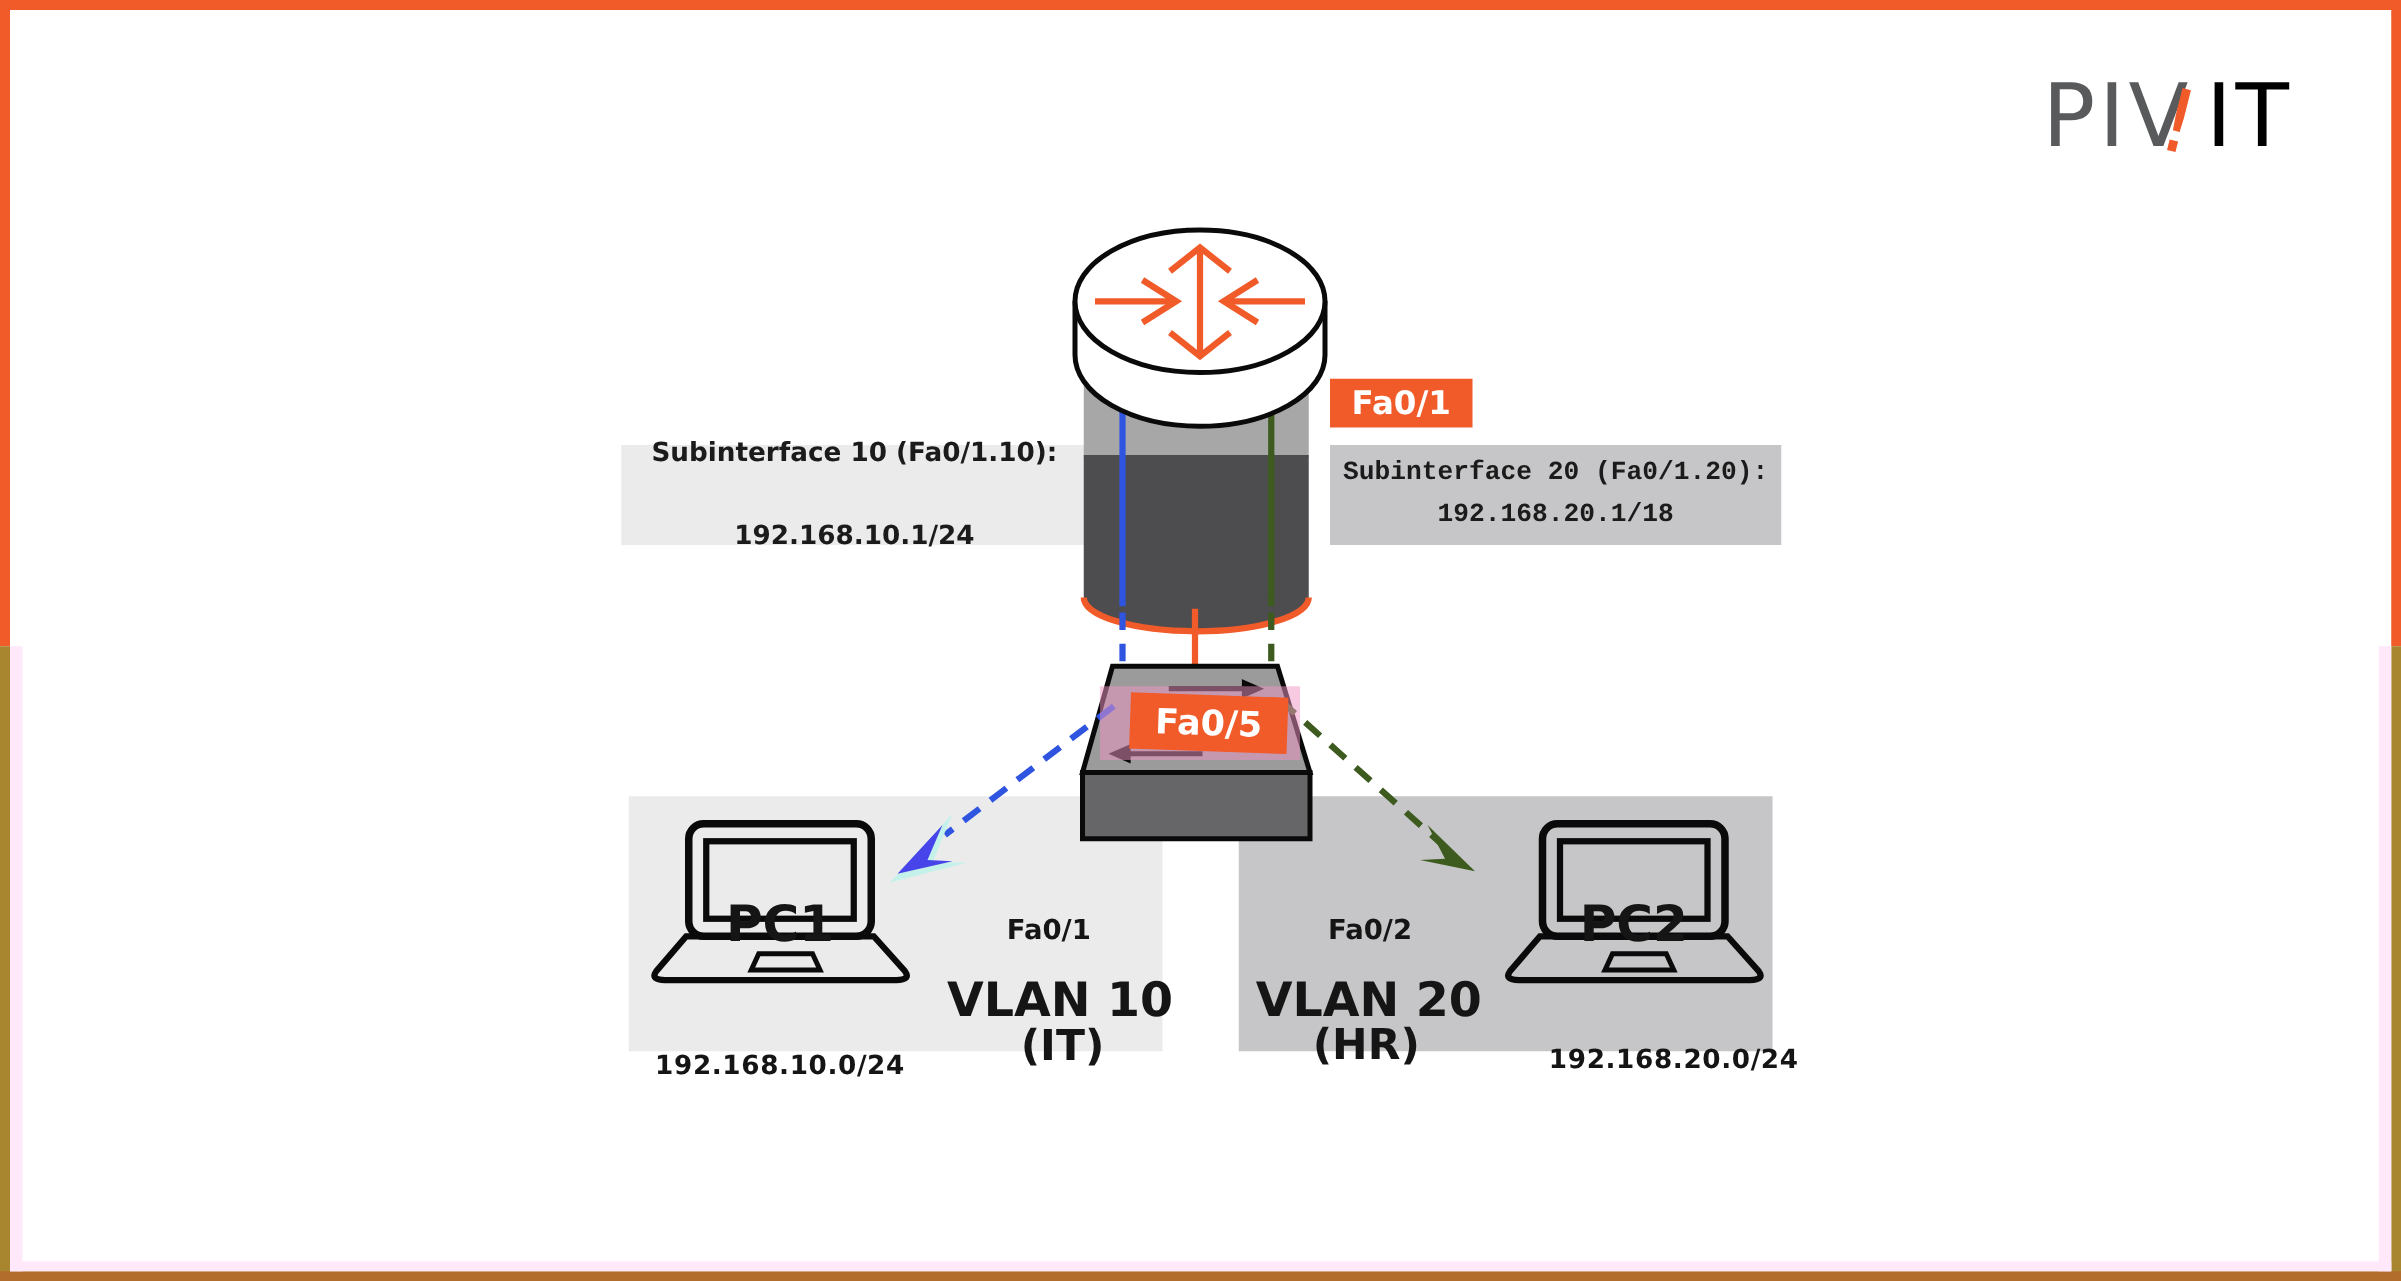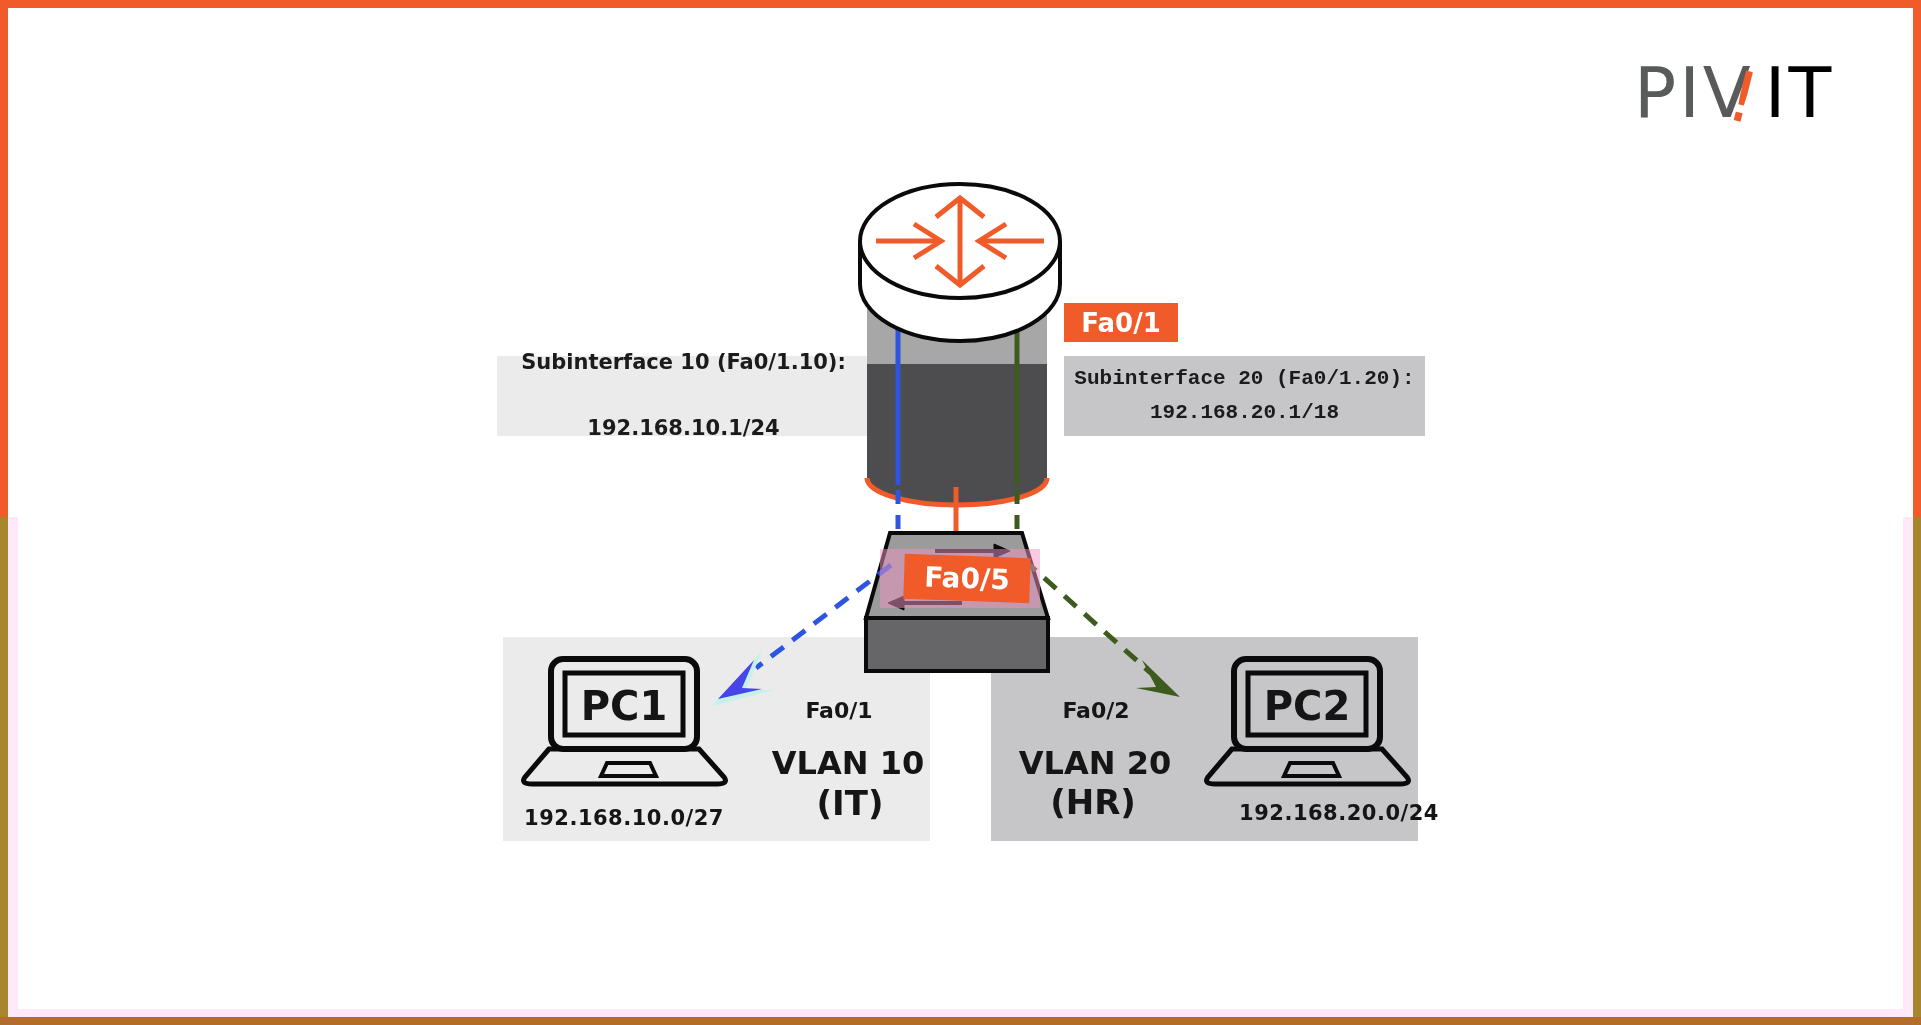--- a/index.html
+++ b/index.html
@@ -32,25 +32,25 @@
   .vlanbox{z-index:1;}
   .vlan10box{left:503px;top:637px;width:427px;height:204px;}
   .vlan20box{left:991px;top:637px;width:427px;height:204px;}
   
   .tag{display:flex;align-items:center;justify-content:center;background:#F15A29;
        color:#fff;font-weight:bold;z-index:3;}
   .tag-fa01{left:1064px;top:303px;width:114px;height:39px;font-size:26px;}
   .tag-fa05{left:904px;top:556px;width:126px;height:45px;font-size:28px;transform:rotate(2deg);}
   .tag-glow{left:880px;top:549px;width:160px;height:59px;background:rgba(240,150,195,.5);z-index:2;}
   
-  .lbl{font-weight:bold;color:#151515;white-space:nowrap;transform:translateX(-50%);z-index:3;text-align:center;}
+  .lbl{font-weight:bold;color:#151515;white-space:nowrap;transform:translateX(-50%);z-index:3;text-align:center;margin-top:34px;}
   .pc-name{font-size:40px;}
   .ip{font-size:21px;letter-spacing:.5px;}
   .port{font-size:22px;}
-  .vlan-name{font-size:32px;text-align:center;}
+  .vlan-name{font-size:38px;text-align:center;}
   .dept{font-size:34px;}
   svg.art{position:absolute;left:0;top:0;z-index:2;pointer-events:none;}
 </style>
 </head>
 <body>
 
 <div class="stage">
 
   <div class="abs b-top"></div>
   <div class="abs b-left-top"></div>
@@ -137,21 +137,21 @@
       <path d="M1232,749 L1208,777 Q1203,784 1215,784 L1400,784 Q1412,784 1407,777 L1382,749 Z" stroke-width="5"></path>
       <path d="M1284,776 L1290,763 L1333,763 L1339,776 Z" stroke-width="4"></path>
     </g>
   </svg>
 
   <div class="abs tag tag-fa01">Fa0/1</div>
   <div class="abs tag-glow"></div>
   <div class="abs tag tag-fa05">Fa0/5</div>
 
   <div class="abs lbl pc-name" style="left:624px;top:683px;">PC1</div>
-  <div class="abs lbl ip" style="left:624px;top:806px;">192.168.10.0/27</div>
+  <div class="abs lbl ip" style="left:624px;top:806px;">192.168.10.0/24</div>
   <div class="abs lbl port" style="left:839px;top:698px;">Fa0/1</div>
   <div class="abs lbl vlan-name" style="left:848px;top:744px;">VLAN 10</div>
   <div class="abs lbl dept" style="left:850px;top:783px;">(IT)</div>
 
   <div class="abs lbl pc-name" style="left:1307px;top:683px;">PC2</div>
   <div class="abs lbl ip" style="left:1339px;top:801px;">192.168.20.0/24</div>
   <div class="abs lbl port" style="left:1096px;top:698px;">Fa0/2</div>
   <div class="abs lbl vlan-name" style="left:1095px;top:744px;">VLAN 20</div>
   <div class="abs lbl dept" style="left:1093px;top:782px;">(HR)</div>
 

